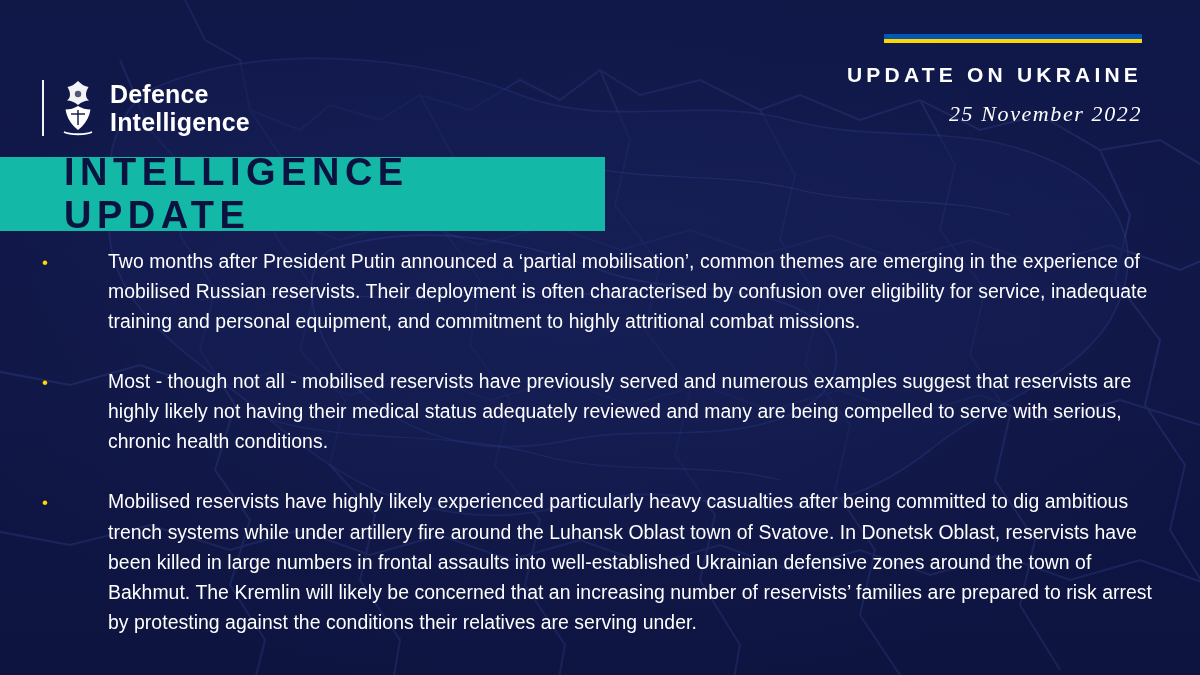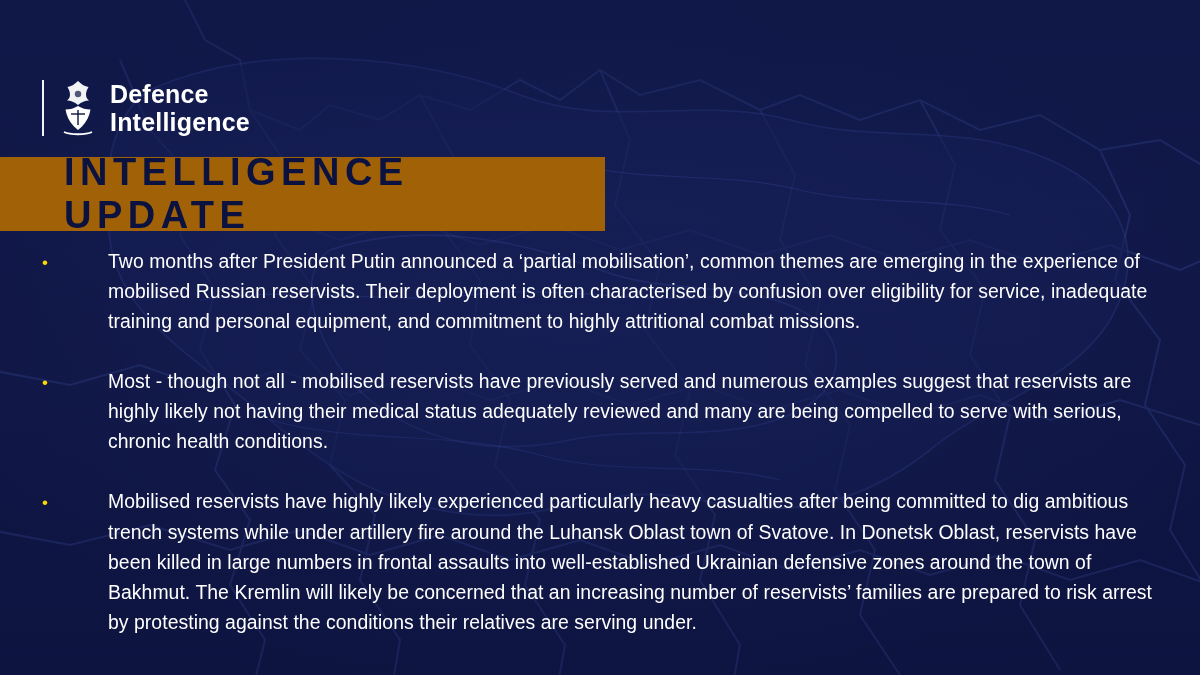--- a/index.html
+++ b/index.html
@@ -105,21 +105,21 @@
     letter-spacing: 1.6px;
   }
 
   
   .banner {
     position: absolute;
     left: 0;
     top: 157px;
     width: 605px;
     height: 74px;
-    background: #a16207;
+    background: #14b8a6;
     display: flex;
     align-items: center;
   }
   .banner span {
     color: #0b1240;
     font-size: 38px;
     font-weight: bold;
     letter-spacing: 5.5px;
     padding-left: 64px;
   }
@@ -194,20 +194,28 @@
         <path d="M20 26 C16 28.5 12 29.5 7.5 29.5 C8.5 36 11.5 42 16 46.5 L20 50 L24 46.5 C28.5 42 31.5 36 32.5 29.5 C28 29.5 24 28.5 20 26 Z"></path>
         <path d="M20 30 L20 45" stroke="#0d1440" stroke-width="1.4"></path>
         <path d="M13 34 L27 34" stroke="#0d1440" stroke-width="1.4"></path>
         <path d="M6 52 C12 55 28 55 34 52" stroke="#ffffff" stroke-width="1.8" fill="none"></path>
       </g>
     </svg>
     <div class="wordmark">Defence
 Intelligence</div>
   </div>
 
+  <div class="update-block">
+    <div class="flagbar">
+      <div class="blue"></div>
+      <div class="yellow"></div>
+    </div>
+    <div class="update-title">UPDATE ON UKRAINE</div>
+    <div class="update-date">25 November 2022</div>
+  </div>
 </div>
 
 <div class="banner">
   <span>INTELLIGENCE UPDATE</span>
 </div>
 
 <div class="content">
   <div class="bullet">
     <div class="dot">•</div>
     <div class="text">Two months after President Putin announced a ‘partial mobilisation’, common themes are emerging in the experience of mobilised Russian reservists. Their deployment is often characterised by confusion over eligibility for service, inadequate training and personal equipment, and commitment to highly attritional combat missions.</div>

